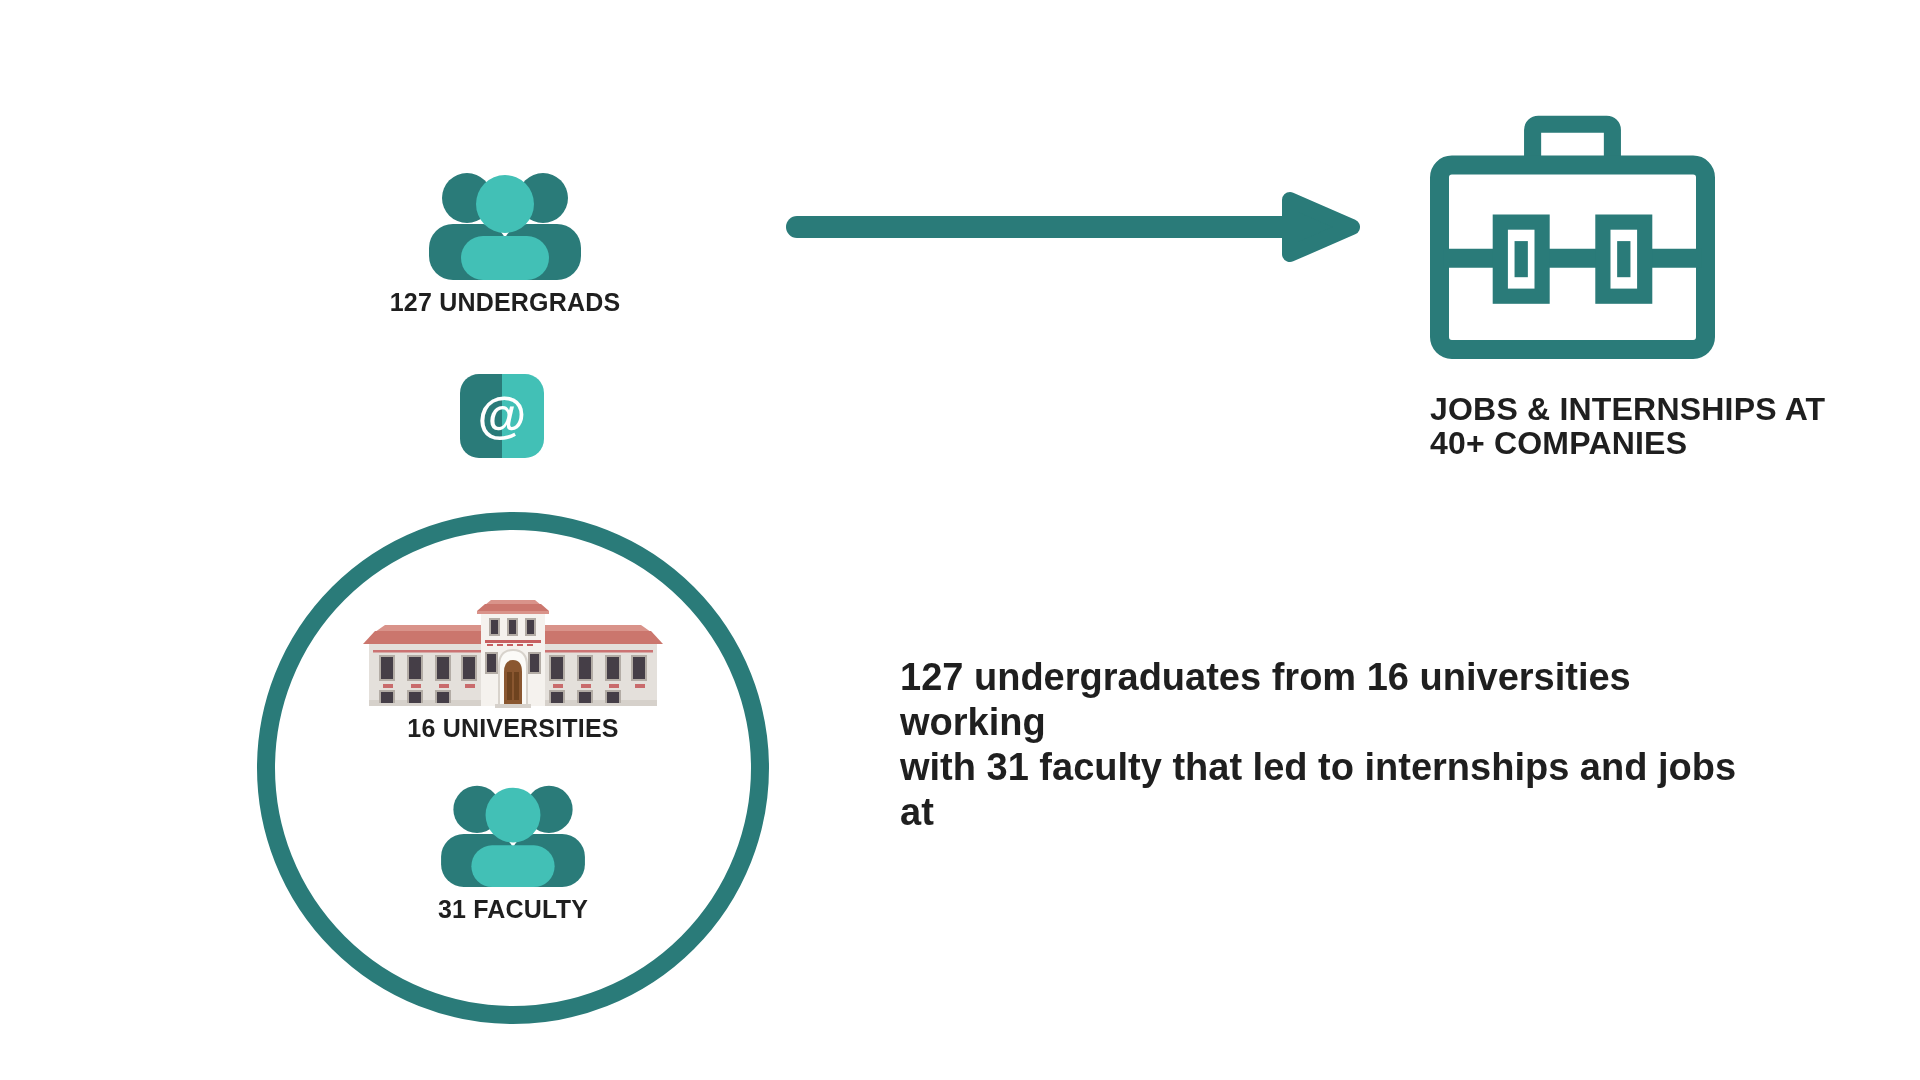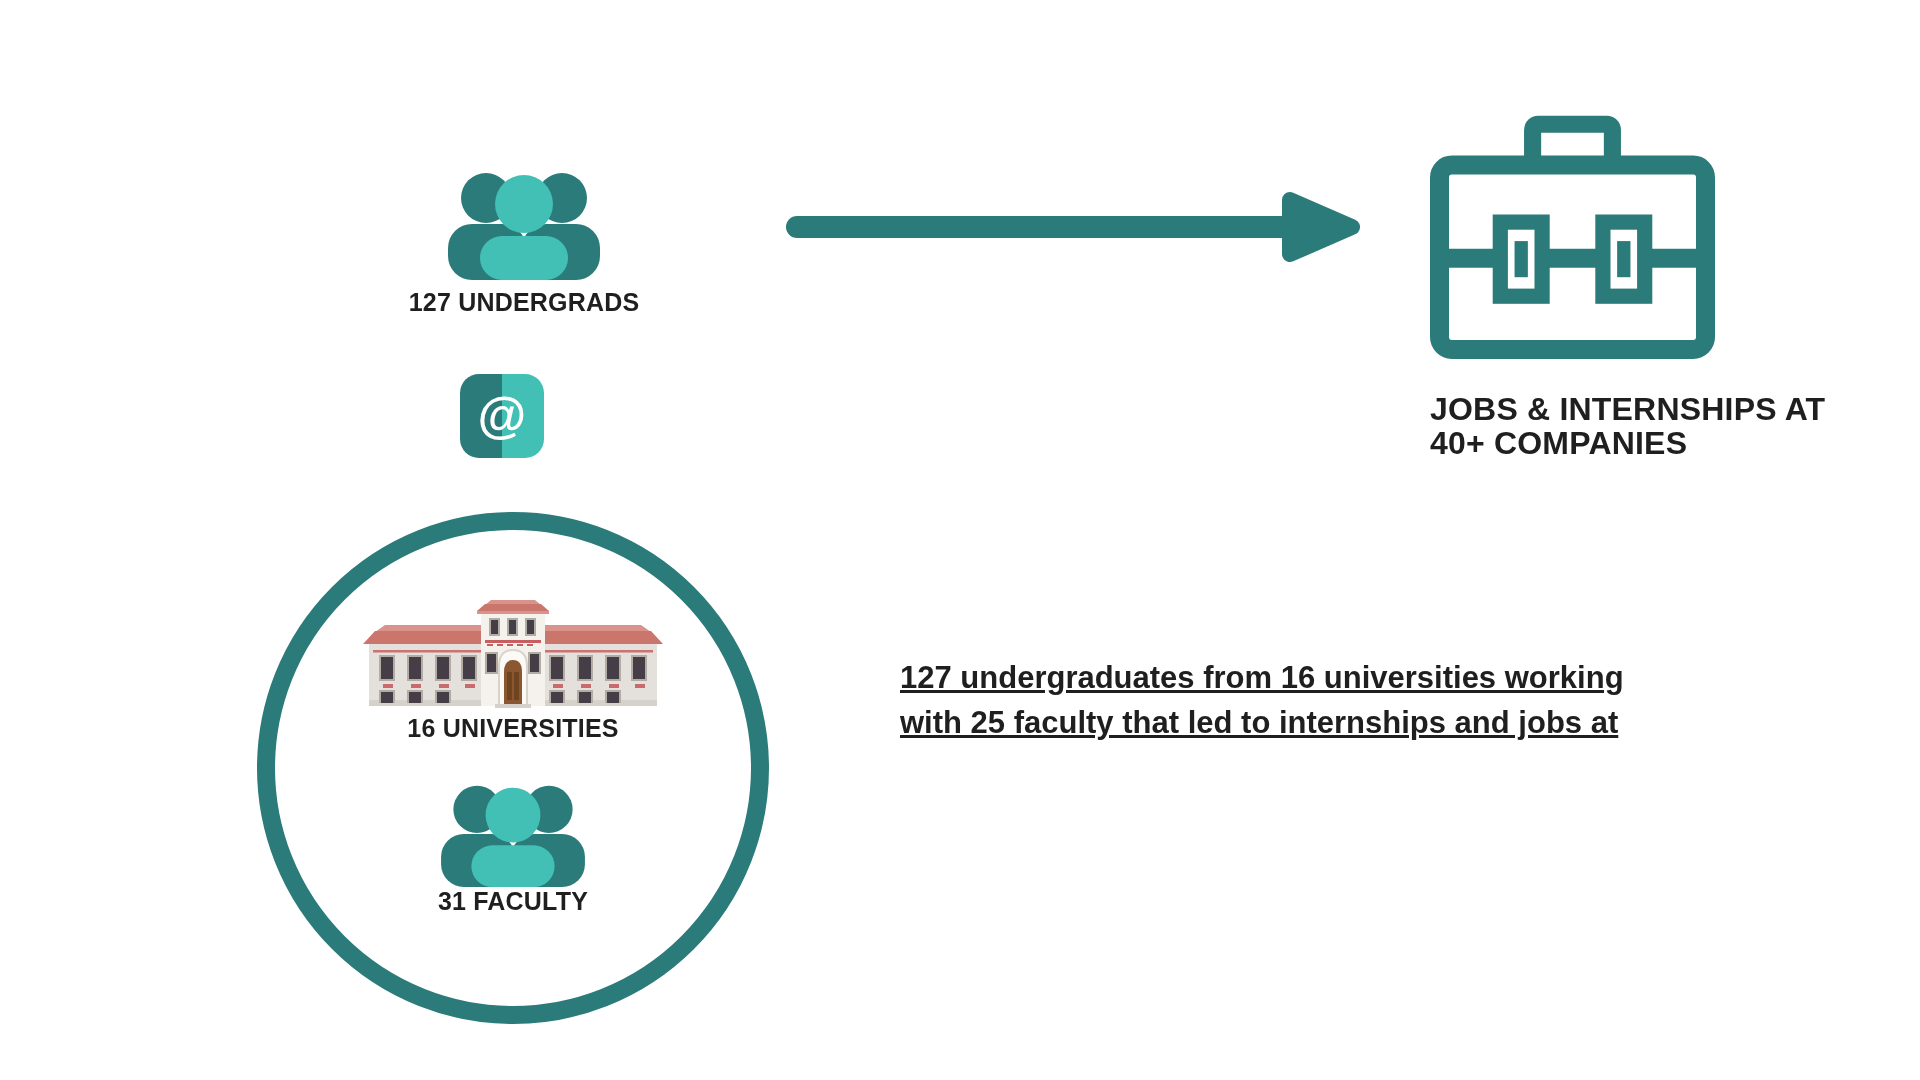--- a/index.html
+++ b/index.html
@@ -16,38 +16,38 @@
   .abs{position:absolute;}
   .caps-label{
     font-weight:700;font-size:25px;letter-spacing:.2px;color:var(--text-color);
     white-space:nowrap;text-align:center;
   }
   
   .fill-dark{fill:var(--teal-dark);}
   .fill-light{fill:var(--teal-light);}
   .stroke-dark{stroke:var(--teal-dark);}
 
-  .undergrads-group{left:404px;top:168px;width:240px;display:flex;flex-direction:column;align-items:center;}
+  .undergrads-group{left:385px;top:168px;width:240px;display:flex;flex-direction:column;align-items:center;}
   .undergrads-group .caps-label{margin-top:8px;}
 
   .at-badge{left:460px;top:374px;width:84px;height:84px;}
 
   .big-circle{
     left:257px;top:512px;width:512px;height:512px;border-radius:50%;
     border:18px solid var(--teal-dark);
     display:flex;flex-direction:column;align-items:center;padding-top:70px;
   }
   .universities-label{margin-top:2px;}
   .faculty-icon{margin-top:38px;}
-  .faculty-label{}
+  .faculty-label{margin-top:8px;}
 
   .flow-arrow{left:785px;top:189px;}
   .briefcase{left:1430px;top:106px;}
   .jobs-label{left:1430px;top:392px;font-weight:700;font-size:32px;line-height:34px;letter-spacing:.2px;}
-  .summary{left:900px;top:655px;width:840px;font-weight:700;font-size:31px;line-height:45px;color:var(--text-color);text-decoration:underline;}
+  .summary{left:900px;top:655px;width:840px;font-weight:700;font-size:38px;line-height:45px;color:var(--text-color);}
 
   
   .b-roof{fill:#CB766D;} .b-roof-hi{fill:#D9938A;}
   .b-wall{fill:#E4E0DB;} .b-tower{fill:#F5F2EE;}
   .b-frame{fill:#B3ACA5;} .b-pane{fill:#453E47;}
   .b-red{fill:#C75F60;} .b-door{fill:#8A5730;} .b-door-dk{fill:#6E431F;}
   .b-base{fill:#D6D1CB;} .b-arch{fill:#FBFAF7;}
 </style>
 </head>
 <body>
@@ -202,16 +202,16 @@
     <rect class="fill-dark" x="197" y="142" width="14" height="38"></rect>
   </svg>
 
   <div class="abs jobs-label">
     <div>JOBS &amp; INTERNSHIPS AT</div>
     <div>40+ COMPANIES</div>
   </div>
 
   <div class="abs summary">
     <div>127 undergraduates from 16 universities working</div>
-    <div>with 25 faculty that led to internships and jobs at</div>
+    <div>with 31 faculty that led to internships and jobs at</div>
   </div>
 
 </div>
 
 </body></html>

